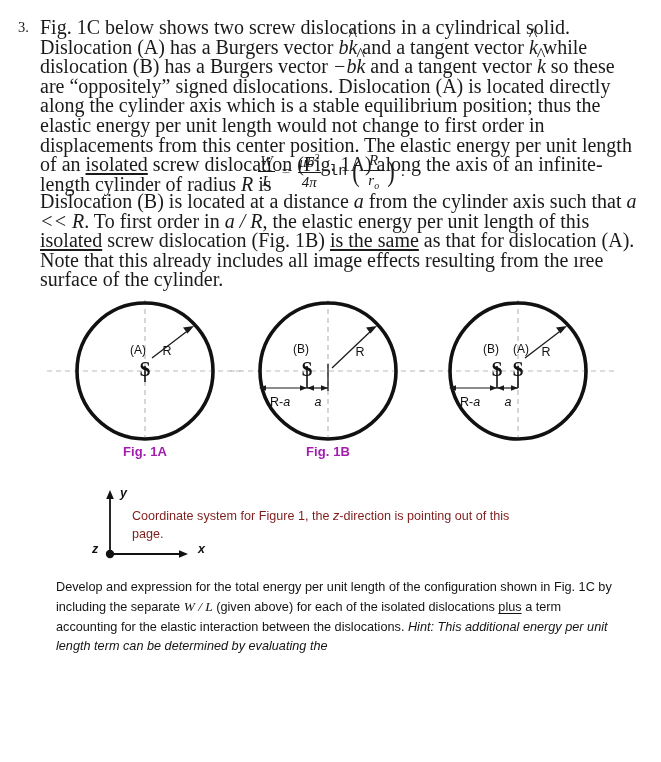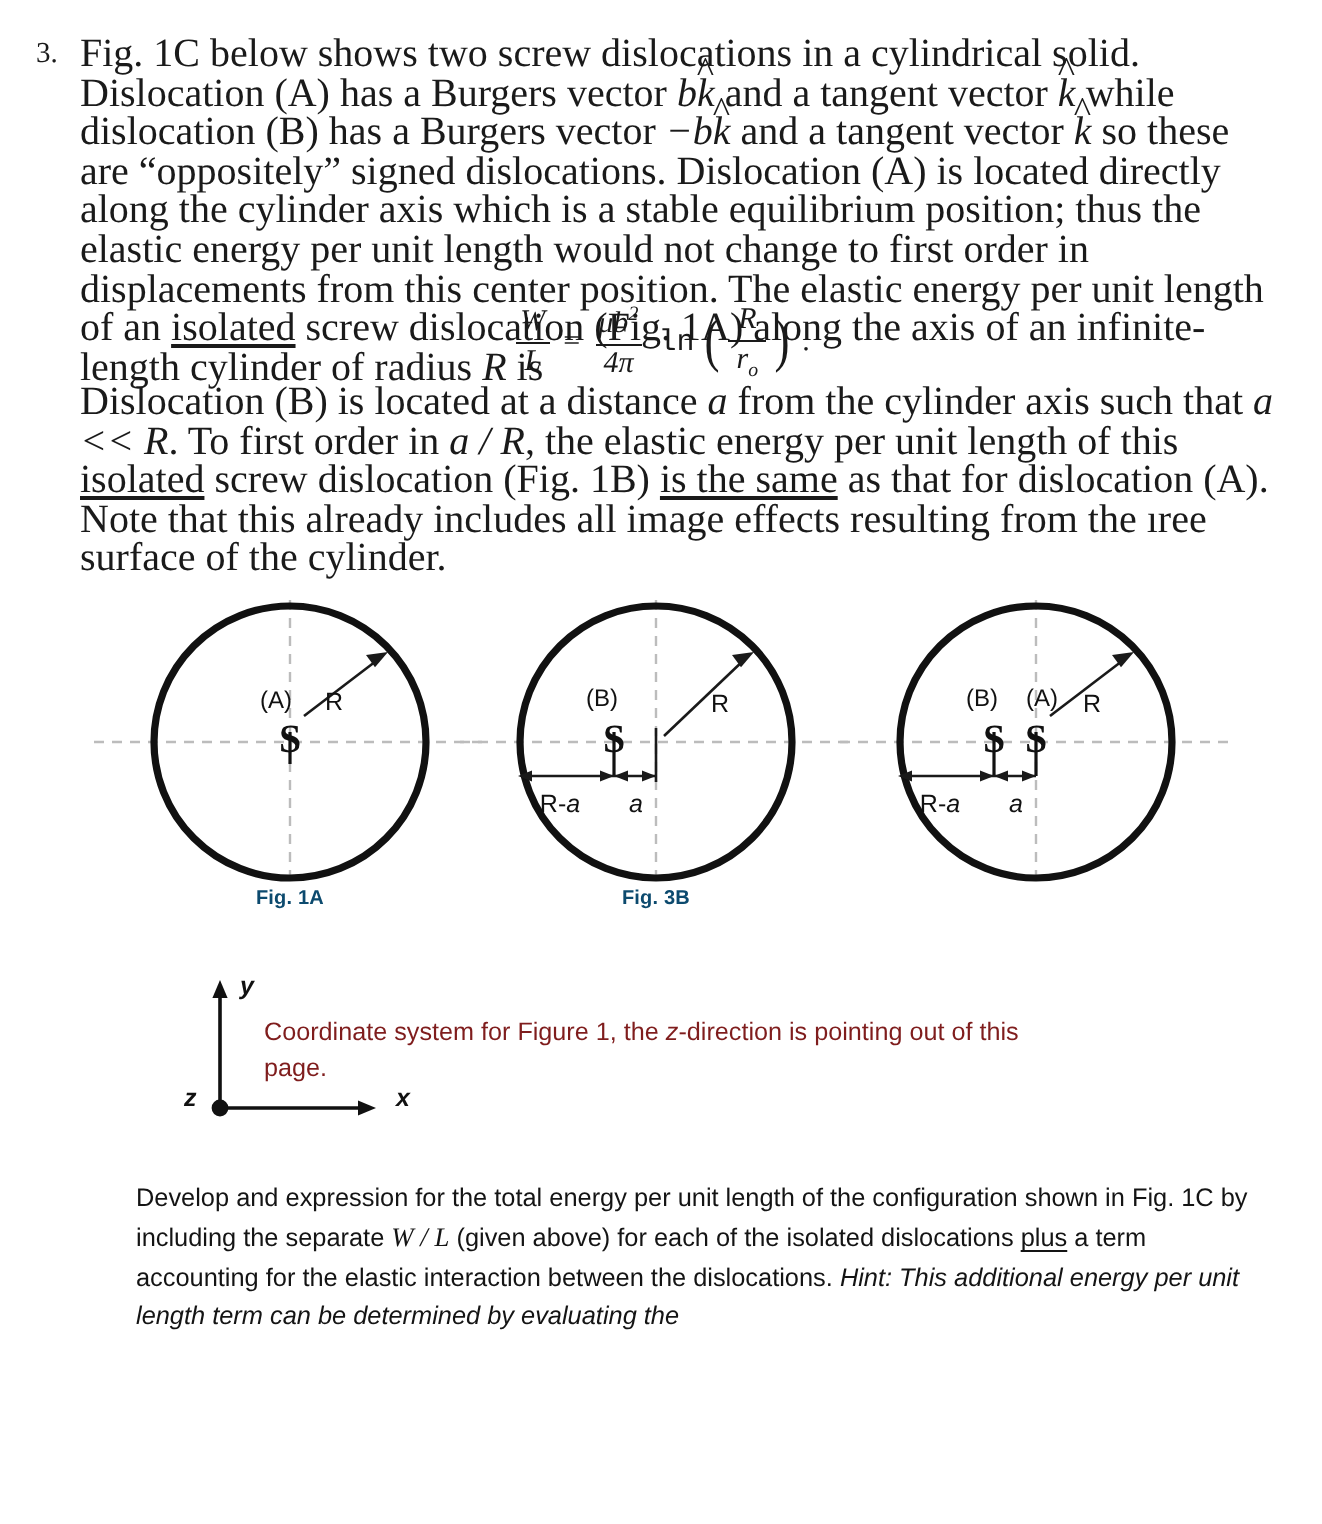--- a/index.html
+++ b/index.html
@@ -115,22 +115,22 @@
   #fig-b { left: 228px; }
   #fig-c { left: 418px; }
 
   .fig-caption {
     position: absolute;
     top: 148px;
     width: 200px;
     text-align: center;
     font-family: "Liberation Sans", "DejaVu Sans", sans-serif;
     font-weight: bold;
-    font-size: 10px;
-    color: #0c4a6e;
+    font-size: 13px;
+    color: #a21caf;
     letter-spacing: 0.1px;
   }
 
   
   .coord-block {
     position: absolute;
     left: 96px;
     top: 486px;
     width: 420px;
     height: 80px;
@@ -155,28 +155,27 @@
     font-size: 12.5px;
     color: #111;
   }
   #lbl-y { left: 24px; top: 0px; }
   #lbl-x { left: 102px; top: 56px; }
   #lbl-z { left: -4px; top: 56px; }
 
   
   .closing {
     position: absolute;
-    left: 68px;
+    left: 56px;
     top: 578px;
     width: 562px;
     font-family: "Liberation Sans", "DejaVu Sans", sans-serif;
     font-size: 12.7px;
     line-height: 19.4px;
     color: #141414;
-    margin-top: 12px;
   }
   .closing p { margin: 0; }
   .closing i { font-style: italic; }
   .closing .ser { font-family: "Liberation Serif", "DejaVu Serif", serif; font-style: italic; font-size: 13.4px; }
 </style>
 </head>
 <body>
 
 <div class="problem">
   <span class="prob-number">3.</span>
@@ -256,21 +255,21 @@
       </g>
       <g>
         <line x1="79" y1="92" x2="100" y2="92" stroke="#1a1a1a" stroke-width="1.2"></line>
         <polygon points="79,92 86,89.3 86,94.7" fill="#1a1a1a"></polygon>
         <polygon points="100,92 93,89.3 93,94.7" fill="#1a1a1a"></polygon>
         <line x1="100" y1="68" x2="100" y2="95" stroke="#1a1a1a" stroke-width="1.3"></line>
       </g>
       <text x="52" y="110" font-family="Liberation Sans, sans-serif" font-size="12.5" text-anchor="middle" fill="#111">R-<tspan font-style="italic">a</tspan></text>
       <text x="90" y="110" font-family="Liberation Sans, sans-serif" font-size="12.5" font-style="italic" text-anchor="middle" fill="#111">a</text>
     </svg>
-    <div class="fig-caption">Fig. 3B</div>
+    <div class="fig-caption">Fig. 1B</div>
   </div>
 
   <div class="fig" id="fig-c">
     <svg width="200" height="150" viewBox="0 0 200 150">
       <line x1="2" y1="75" x2="198" y2="75" stroke="#bcbcbc" stroke-width="1.2" stroke-dasharray="5,4"></line>
       <line x1="100" y1="4" x2="100" y2="148" stroke="#bcbcbc" stroke-width="1.2" stroke-dasharray="5,4"></line>
       <circle cx="100" cy="75" r="68" fill="none" stroke="#111111" stroke-width="3.6"></circle>
       <g>
         <line x1="107" y1="62" x2="145" y2="33" stroke="#1a1a1a" stroke-width="1.3"></line>
         <polygon points="149,30 138,31.5 142.5,37.6" fill="#1a1a1a"></polygon>

